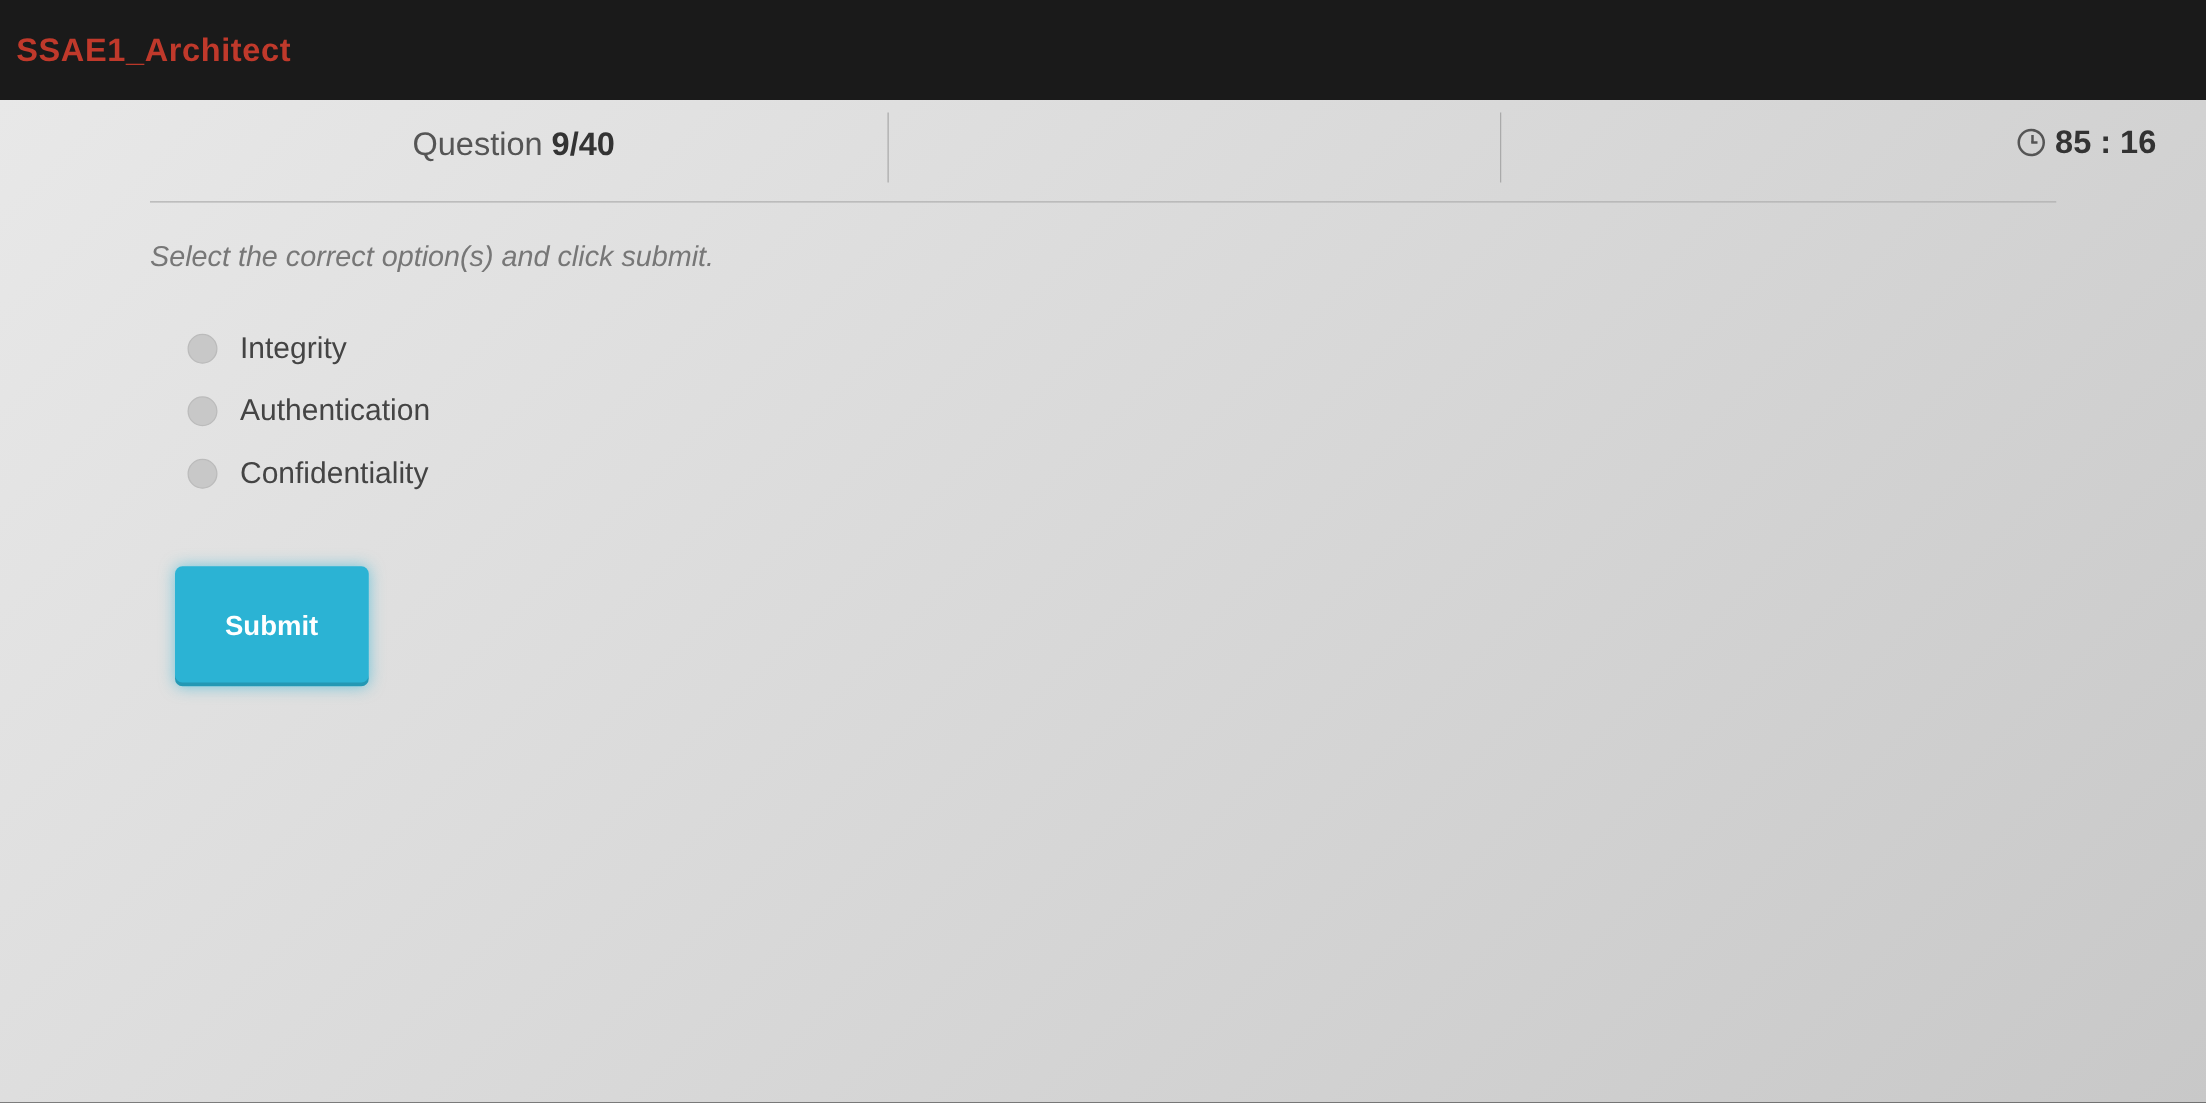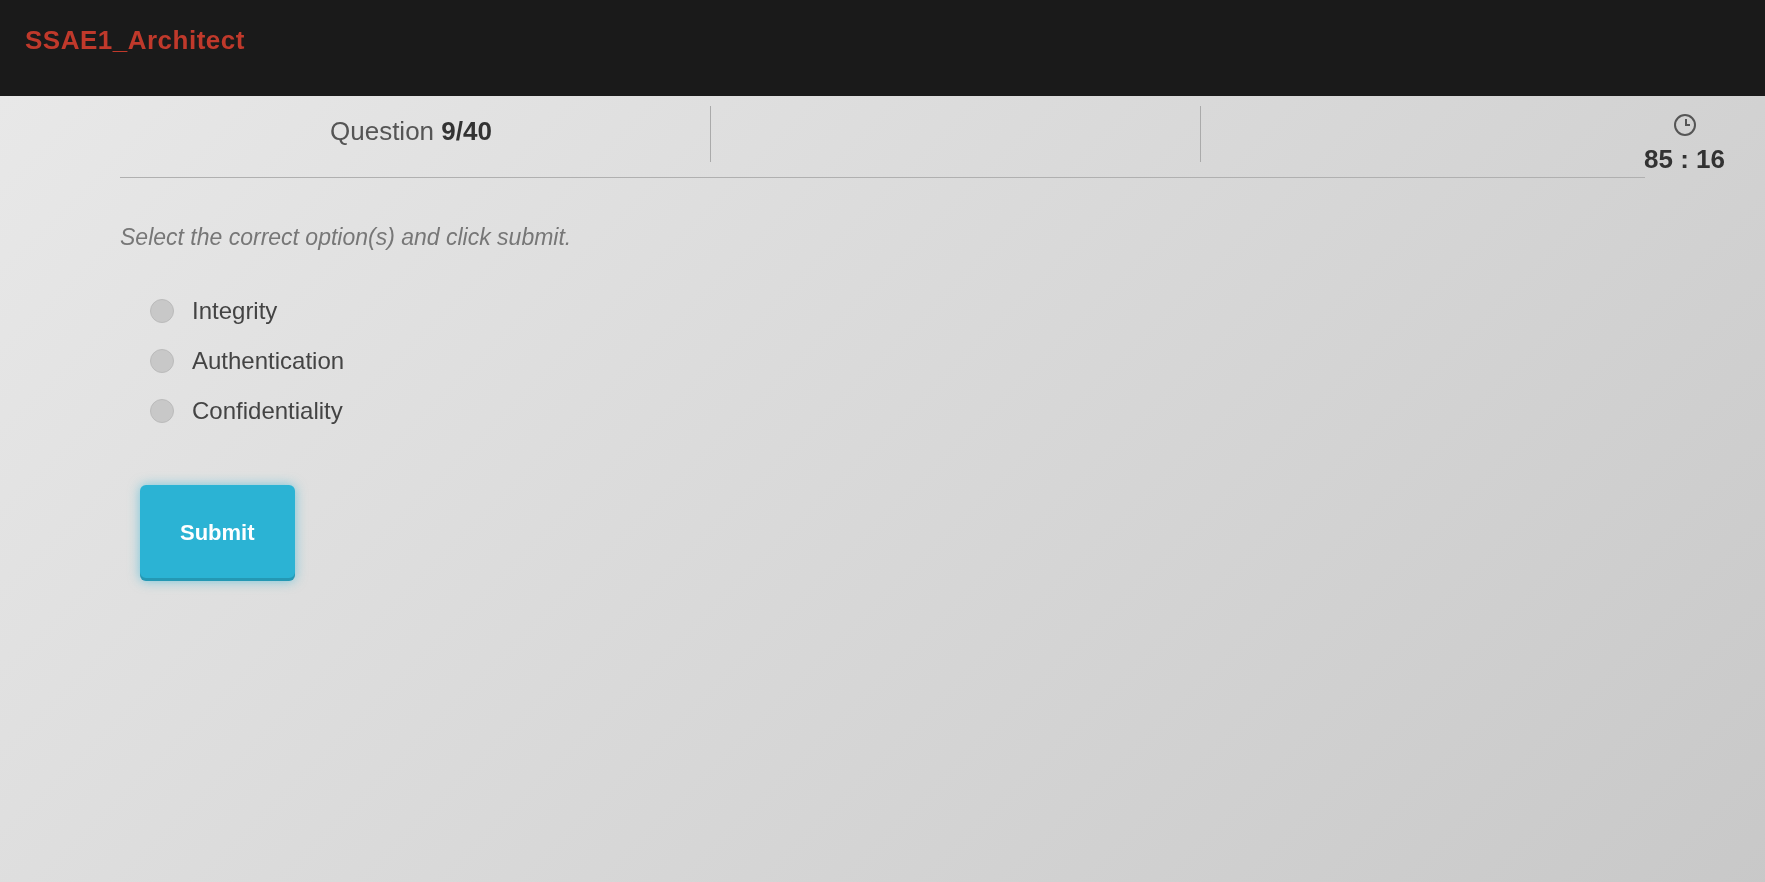--- a/index.html
+++ b/index.html
@@ -9,21 +9,21 @@
     }
     body {
       font-family: 'Segoe UI', Tahoma, Geneva, Verdana, sans-serif;
       background: #1a1a1a;
       width: 1765px;
       height: 882px;
       overflow: hidden;
     }
     .header-bar {
       background: #1a1a1a;
-      padding: 18px 25px;
+      padding: 18px 13px;
       height: 80px;
       display: flex;
       align-items: center;
     }
     .header-title {
       color: #c0392b;
       font-size: 26px;
       font-weight: bold;
       letter-spacing: 0.5px;
     }
@@ -31,21 +31,21 @@
       background: linear-gradient(135deg, #e8e8e8 0%, #d8d8d8 50%, #c8c8c8 100%);
       height: calc(100% - 70px);
       position: relative;
       padding: 0;
     }
     .top-row {
       display: flex;
       align-items: center;
       padding: 20px 0 30px 0;
       border-bottom: 1px solid #b0b0b0;
-      margin: 16px 120px;
+      margin: 0 120px;
       position: relative;
     }
     .question-counter {
       font-size: 26px;
       color: #555;
       margin-left: 210px;
     }
     .question-counter b {
       color: #333;
       font-weight: 600;
@@ -69,21 +69,20 @@
     .timer {
       position: absolute;
       right: -80px;
       top: 18px;
       display: flex;
       align-items: center;
       gap: 8px;
       font-size: 26px;
       font-weight: 600;
       color: #333;
-      flex-direction: column;
     }
     .clock-icon {
       width: 22px;
       height: 22px;
       border: 2px solid #555;
       border-radius: 50%;
       position: relative;
       display: inline-block;
     }
     .clock-icon::before {

